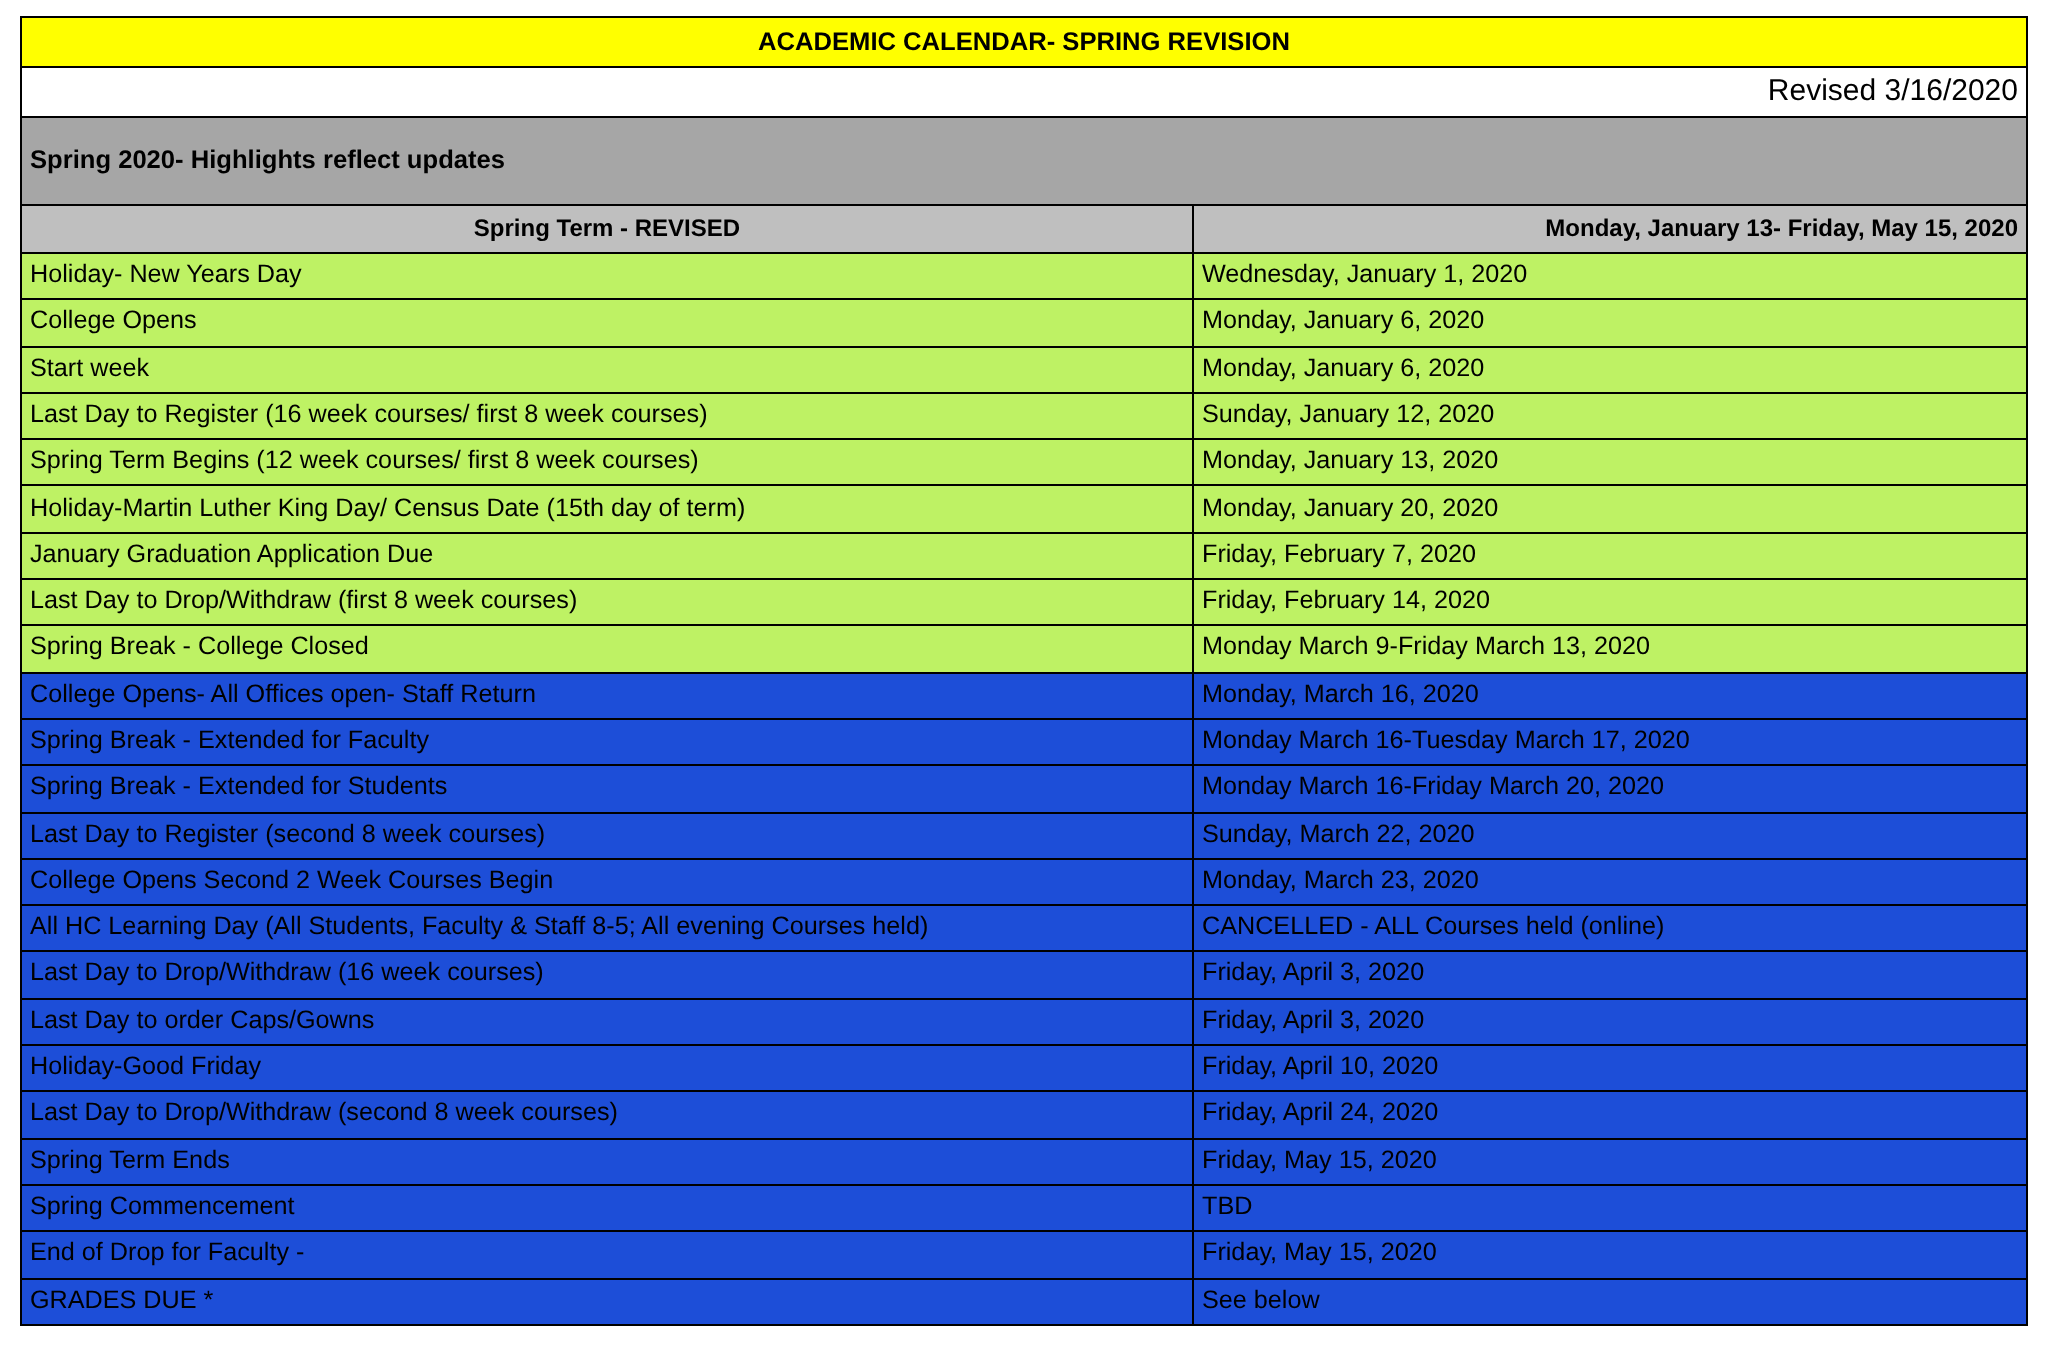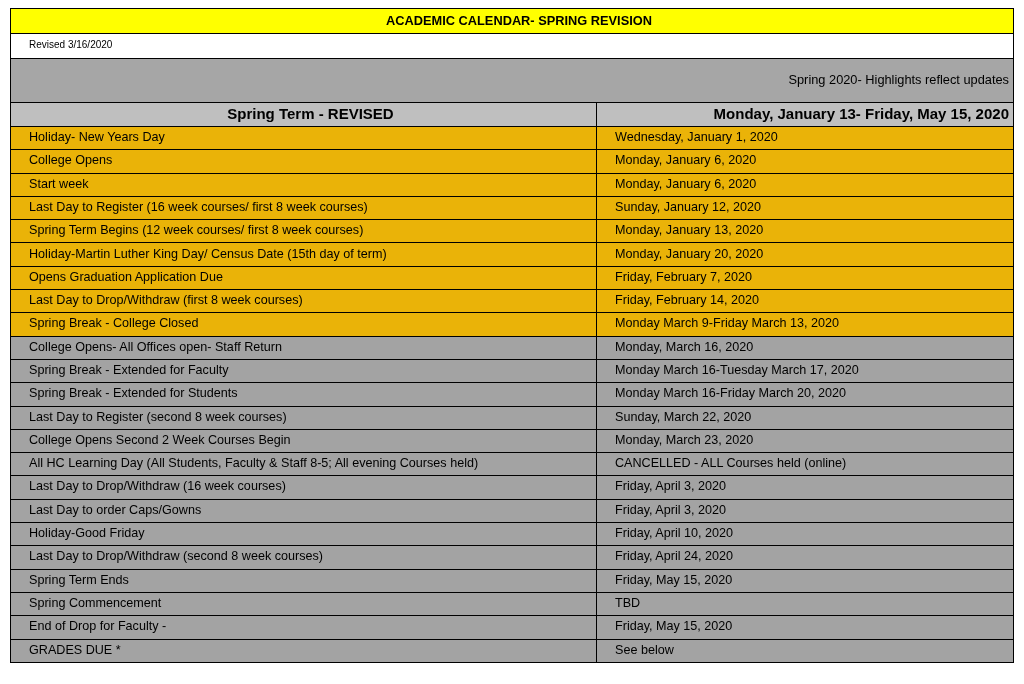--- a/index.html
+++ b/index.html
@@ -22,63 +22,63 @@
   }
   table.cal {
     border-collapse: collapse;
     table-layout: fixed;
     width: 1003px;
     font-size: 12.6px;
     line-height: 1.05;
   }
   table.cal td {
     border: 1.5px solid #000000;
-    padding: 1px 4px 2px 18px;
+    padding: 1px 4px 2px 4px;
     vertical-align: middle;
     white-space: nowrap;
     overflow: hidden;
   }
   col.c-left  { width: 586px; }
   col.c-right { width: 417px; }
 
   
   .row-title td {
     background: #ffff00;
     text-align: center;
     font-weight: bold;
     height: 21px;
     font-size: 12.8px;
   }
   .row-revised td {
     background: #ffffff;
-    text-align: left;
+    text-align: right;
     height: 21px;
-    font-size: 10px;
+    font-size: 15px;
   }
   .row-band td {
     background: #a6a6a6;
-    text-align: right;
-    font-weight: normal;
+    text-align: left;
+    font-weight: bold;
     height: 40px;
     font-size: 12.8px;
     margin-top: 30px;
   }
   .row-colhead td {
     background: #bfbfbf;
     font-weight: bold;
     height: 20px;
-    font-size: 15px;
+    font-size: 12px;
   }
   .row-colhead td.h-left { text-align: center; }
   .row-colhead td.h-right { text-align: right; }
 
   
   tr.data td { height: 19.3px; }
-  tr.hl td { background: #a3a3a3; }
-  tr.plain td { background: #eab308; }
+  tr.hl td { background: #1d4ed8; }
+  tr.plain td { background: #bef264; }
 
   td.bold, .b { font-weight: normal; }
 </style>
 </head>
 <body>
 
 <div id="calendar-wrap">
   <table class="cal">
     <colgroup>
       <col class="c-left">
@@ -117,21 +117,21 @@
         </tr>
         <tr class="data plain">
           <td>Spring Term Begins (12 week courses/ first 8 week courses)</td>
           <td>Monday, January 13, 2020</td>
         </tr>
         <tr class="data plain">
           <td>Holiday-Martin Luther King Day/ Census Date (15th day of term)</td>
           <td>Monday, January 20, 2020</td>
         </tr>
         <tr class="data plain">
-          <td>Opens Graduation Application Due</td>
+          <td>January Graduation Application Due</td>
           <td>Friday, February 7, 2020</td>
         </tr>
         <tr class="data plain">
           <td>Last Day to Drop/Withdraw (first 8 week courses)</td>
           <td>Friday, February 14, 2020</td>
         </tr>
         <tr class="data plain">
           <td><span>Spring Break - </span><span class="b">College Closed</span></td>
           <td>Monday March 9-Friday March 13, 2020</td>
         </tr>

